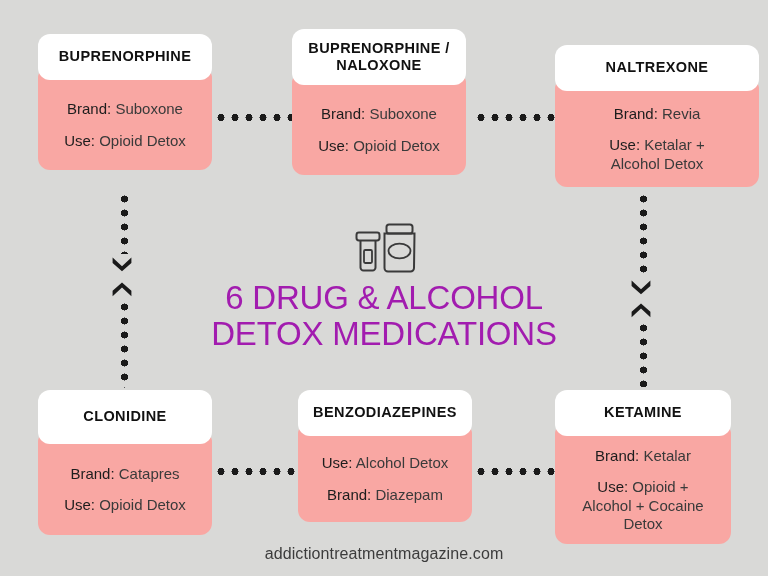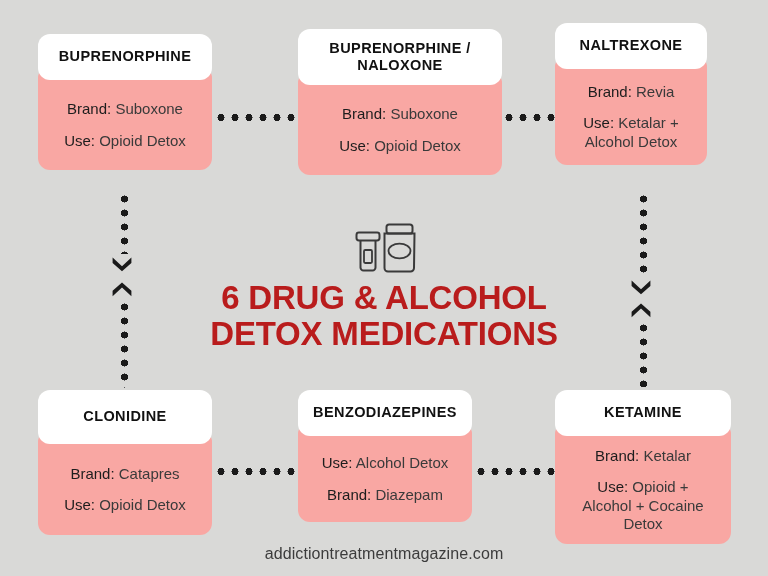--- a/index.html
+++ b/index.html
@@ -70,25 +70,25 @@
   }
   .line + .line { margin-top: 13px; }
   .line .lbl { font-weight: normal; color: #1d1d1d; }
   .line .val { font-weight: normal; color: #3a3a3a; }
 
   
   .c-bup      { left: 38px;  top: 34px; width: 174px; }
   .c-bup .card-header { height: 46px; }
   .c-bup .card-body   { height: 104px; }
 
-  .c-bupnal   { left: 298px; top: 29px; width: 204px; }
+  .c-bupnal   { left: 292px; top: 29px; width: 174px; }
   .c-bupnal .card-header { height: 56px; }
   .c-bupnal .card-body   { height: 104px; }
 
-  .c-nal      { left: 555px; top: 23px; width: 152px; }
+  .c-nal      { left: 555px; top: 45px; width: 204px; }
   .c-nal .card-header { height: 46px; }
   .c-nal .card-body   { height: 110px; }
 
   .c-clo      { left: 38px;  top: 390px; width: 174px; }
   .c-clo .card-header { height: 54px; }
   .c-clo .card-body   { height: 105px; }
 
   .c-ben      { left: 298px; top: 390px; width: 174px; }
   .c-ben .card-header { height: 46px; }
   .c-ben .card-body   { height: 100px; }
@@ -124,25 +124,25 @@
   .center {
     position: absolute;
     left: 0;
     top: 222px;
     width: 768px;
     text-align: center;
   }
   .vials { display: flex; justify-content: center; align-items: flex-end; height: 56px; }
   .title {
     margin-top: 2px;
-    font-weight: bold;
+    font-weight: normal;
     font-size: 33px;
     letter-spacing: -0.2px;
     line-height: 1.08;
-    color: #b91c1c;
+    color: #a21caf;
     white-space: pre-line;
   }
 
   .footer {
     position: absolute;
     left: 0;
     top: 545px;
     width: 768px;
     text-align: center;
     font-size: 16px;

